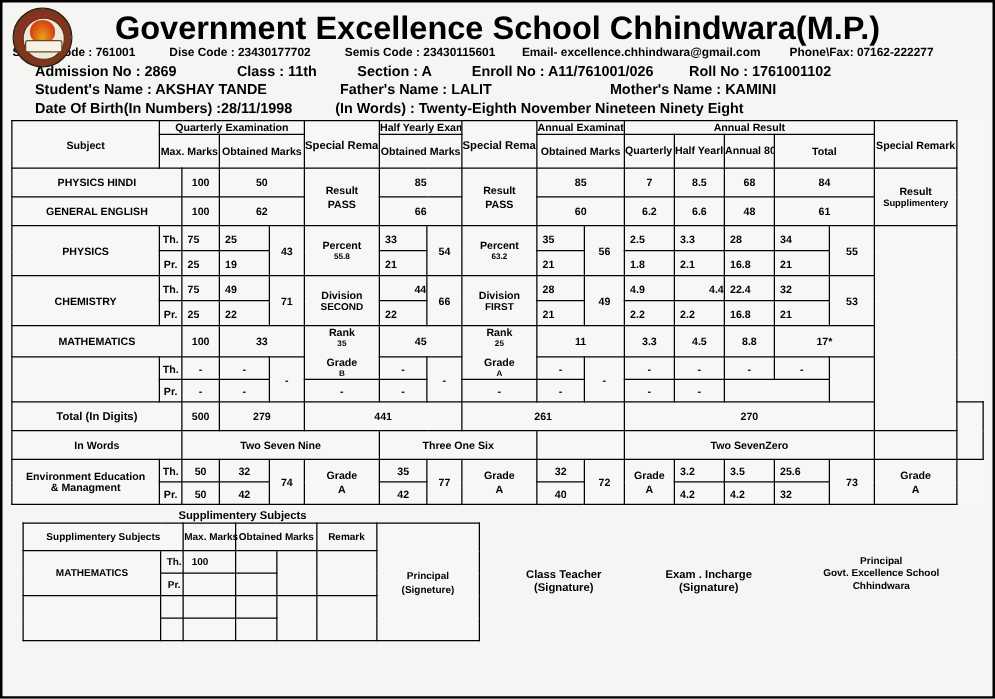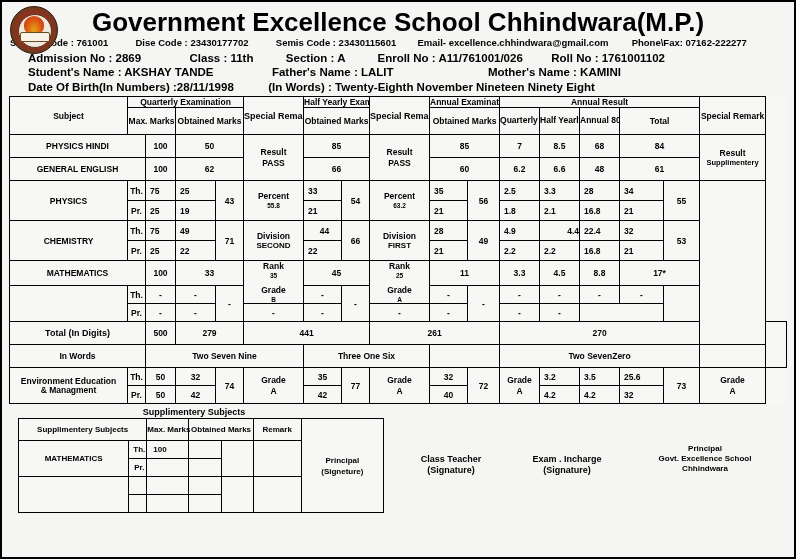--- a/index.html
+++ b/index.html
@@ -273,21 +273,21 @@
     <tr>
       <td rowspan="2" class="subjcell">CHEMISTRY</td>
       <td class="thpr" style="height:19px">Th.</td>
       <td class="num" style="text-align:left;padding-left:4px">75</td>
       <td class="num" style="text-align:left;padding-left:4px">49</td>
       <td rowspan="2" class="num">71</td>
       <td rowspan="2" class="remarkcell">
         <div>Division</div>
         <div class="tiny" style="font-size:8px">SECOND</div>
       </td>
-      <td class="num" style="text-align:center;padding-left:4px">44</td>
+      <td class="num" style="text-align:right;padding-left:4px">44</td>
       <td rowspan="2" class="num">66</td>
       <td rowspan="2" class="remarkcell">
         <div>Division</div>
         <div class="tiny" style="font-size:8px">FIRST</div>
       </td>
       <td class="num" style="text-align:left;padding-left:4px">28</td>
       <td rowspan="2" class="num">49</td>
       <td class="num" style="text-align:left;padding-left:4px">4.9</td>
       <td class="num" style="text-align:right;padding-left:4px">4.4</td>
       <td class="num" style="text-align:left;padding-left:4px">22.4</td>

